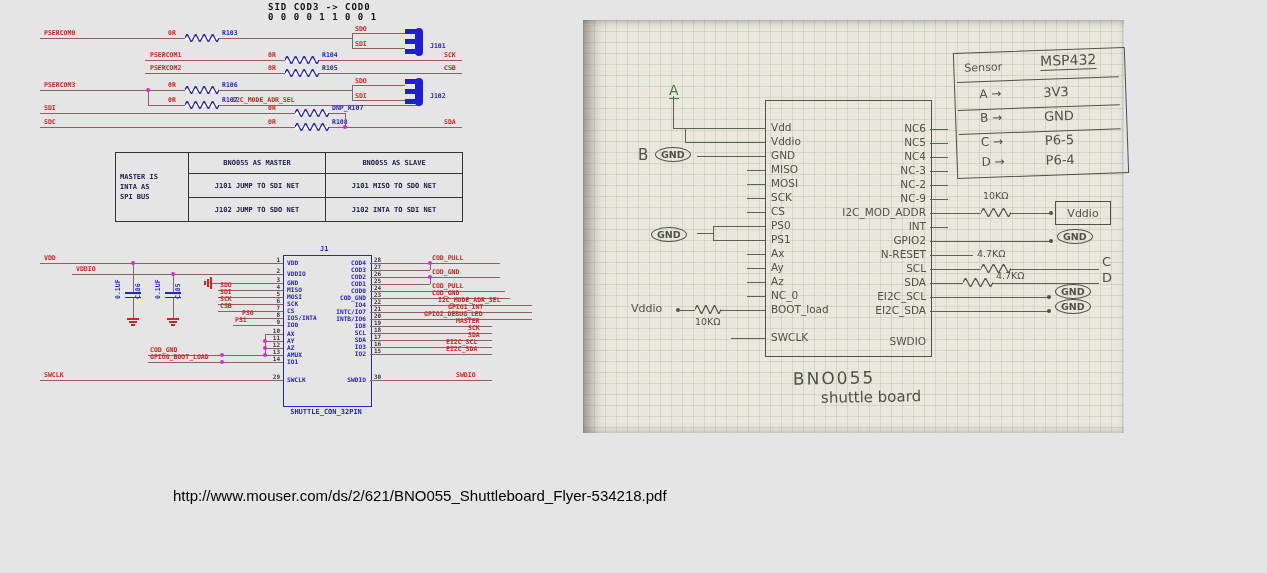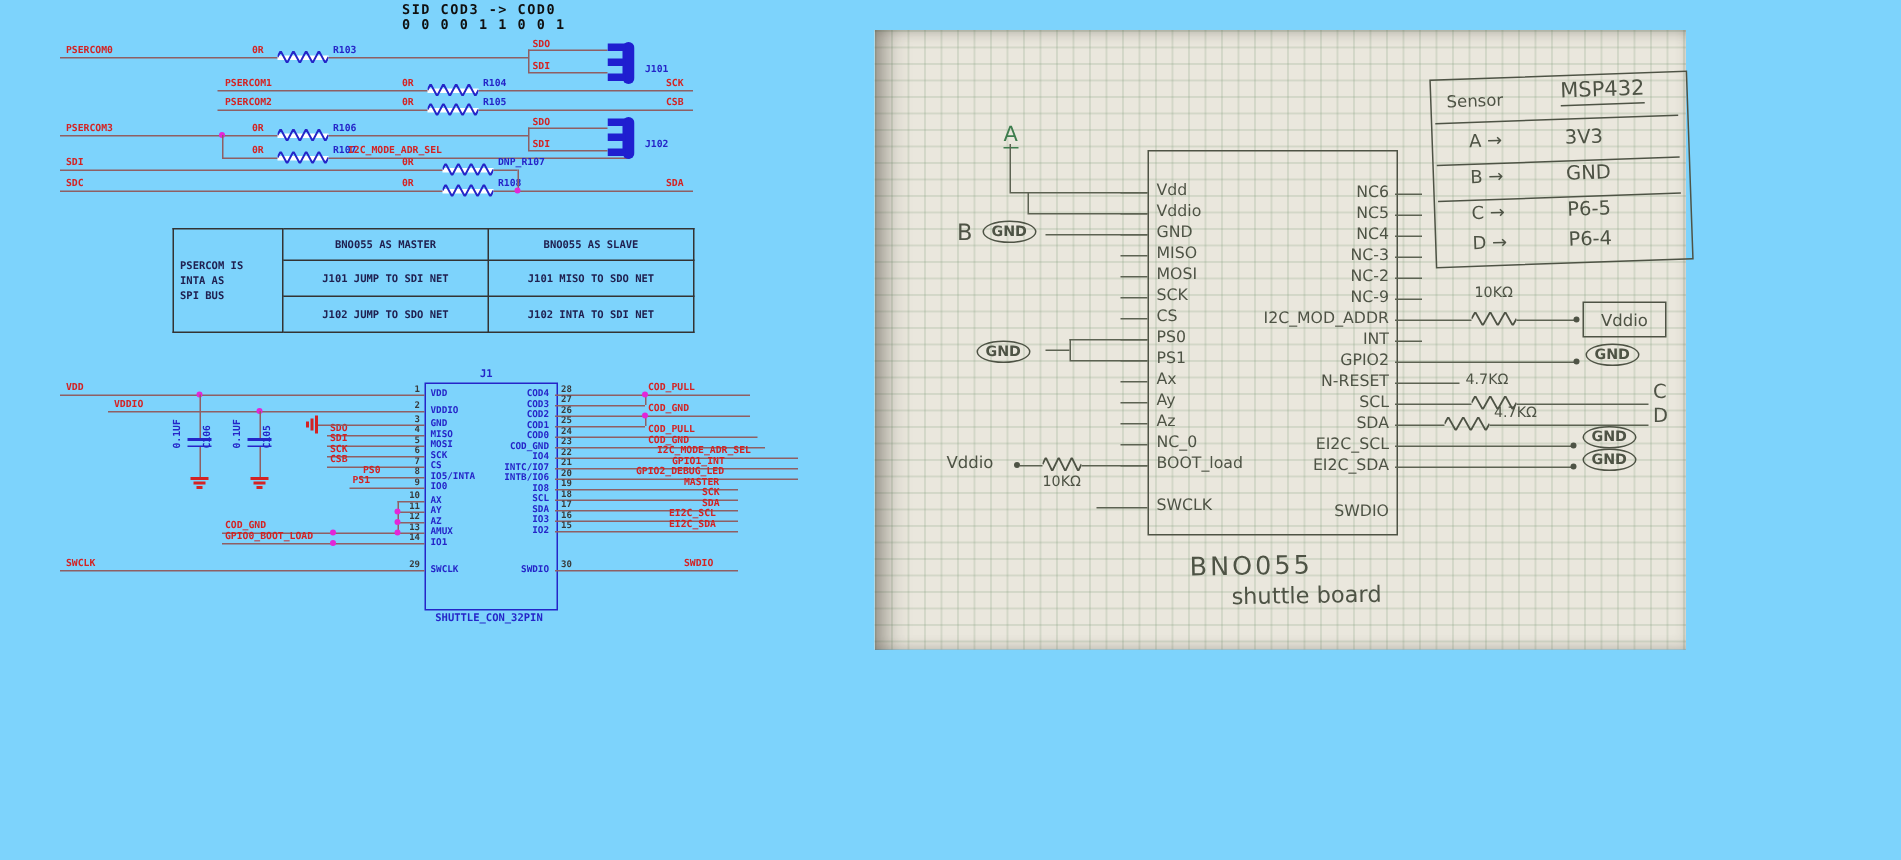--- a/index.html
+++ b/index.html
@@ -1,20 +1,20 @@
 <!DOCTYPE html>
 <html><head>
 <meta charset="utf-8">
 <style>
   :root{
     --red:#d42222; --blue:#2525c8; --wire:#8f5f63; --mag:#e326d8;
     --hand:#4e5345; --hwire:#5c6252;
   }
   html,body{margin:0;padding:0;background:#fff;}
-  #canvas{position:relative;width:1267px;height:573px;background:#7dd3fc;overflow:hidden;
+  #canvas{position:relative;width:1267px;height:573px;background:#e5e5e5;overflow:hidden;
           font-family:"DejaVu Sans",sans-serif;}
   .abs{position:absolute;}
   
   .wire{height:1.1px;background:var(--wire);}
   .vwire{width:1.1px;background:var(--wire);}
   .netlbl{font:bold 6.5px "DejaVu Sans Mono",monospace;color:var(--red);white-space:nowrap;}
   .val{font:bold 6.5px "DejaVu Sans Mono",monospace;color:var(--red);white-space:nowrap;}
   .ref{font:bold 6.5px "DejaVu Sans Mono",monospace;color:var(--blue);white-space:nowrap;}
   .num{font:bold 6px "DejaVu Sans Mono",monospace;color:#3a3a3a;white-space:nowrap;}
   .pinlbl{font:bold 6.2px "DejaVu Sans Mono",monospace;color:var(--blue);white-space:nowrap;}
@@ -57,21 +57,21 @@
 
   <div id="schematic" class="abs" style="left:0;top:0;width:560px;height:430px;">
 
     <div class="abs mono-h" style="left:268px;top:2px">SID COD3 -&gt; COD0</div>
     <div class="abs mono-h" style="left:268px;top:12px">0 0 0 0 1 1 0 0 1</div>
 
     <table class="spitable">
       <tbody>
         <tr>
           <td class="note" rowspan="3">
-            <div>PSERCOM IS</div>
+            <div>MASTER IS</div>
             <div>INTA AS</div>
             <div>SPI BUS</div>
           </td>
           <th>BNO055 AS MASTER</th>
           <th>BNO055 AS SLAVE</th>
         </tr>
         <tr>
           <td class="cell">J101 JUMP TO SDI NET</td>
           <td class="cell">J101 MISO TO SDO NET</td>
         </tr>
@@ -480,13 +480,14 @@
           <polyline points="0,4.5 2.5,0 7.5,9 12.5,0 17.5,9 22.5,0 27.5,9 30,4.5" fill="none" stroke="var(--hand)" stroke-width="1.2"></polyline>
         </svg>
       </div>
       <div class="abs hwire" style="left: 410px; top: 263px; width: 106px;"></div>
       <div class="abs hwire" style="left: 365px; top: 277px; width: 101px;"></div>
       <div class="abs hdot" style="left: 464px; top: 275px; width: 4px; height: 4px;"></div>
       <div class="abs hwire" style="left: 365px; top: 291px; width: 101px;"></div>
       <div class="abs hdot" style="left: 464px; top: 289px; width: 4px; height: 4px;"></div>
     </div>
 
+  <div id="url-caption" class="abs">http://www.mouser.com/ds/2/621/BNO055_Shuttleboard_Flyer-534218.pdf</div>
 </div>
 
 </body></html>

